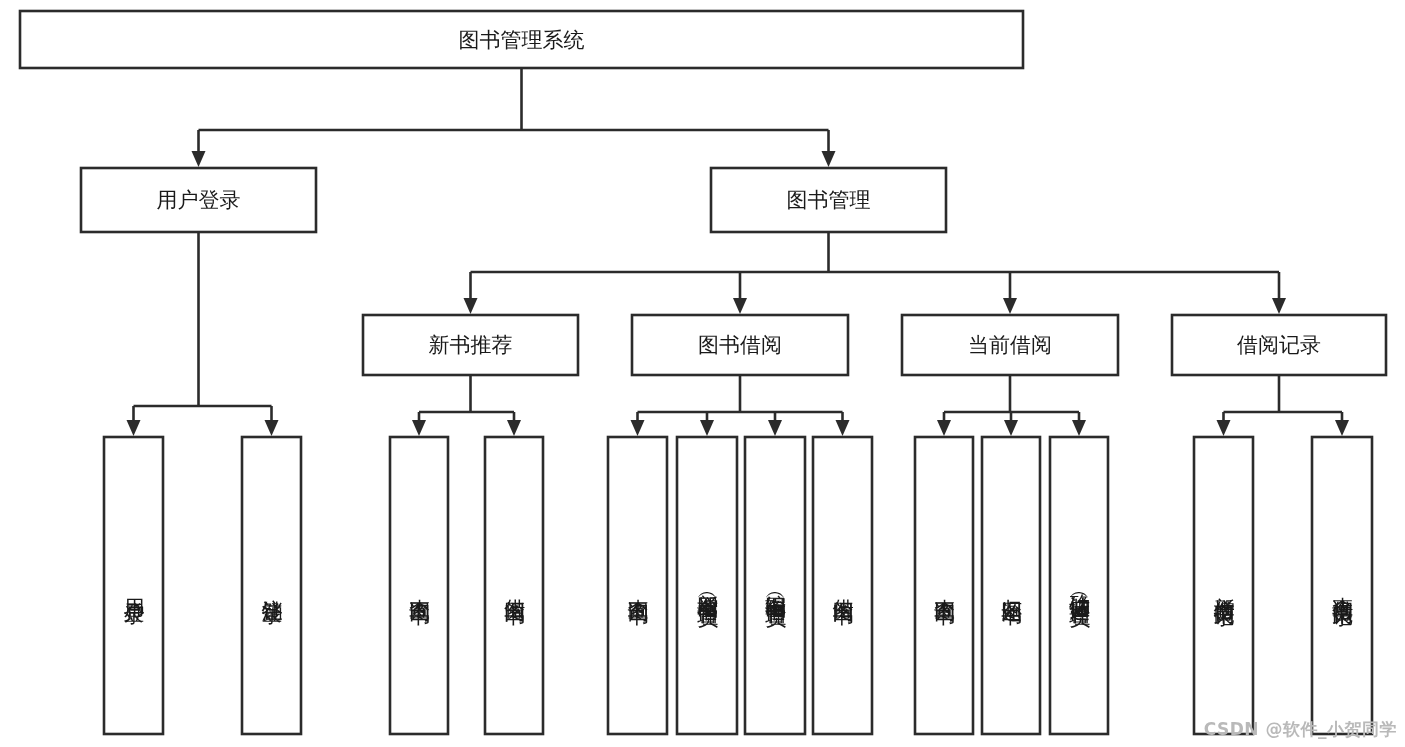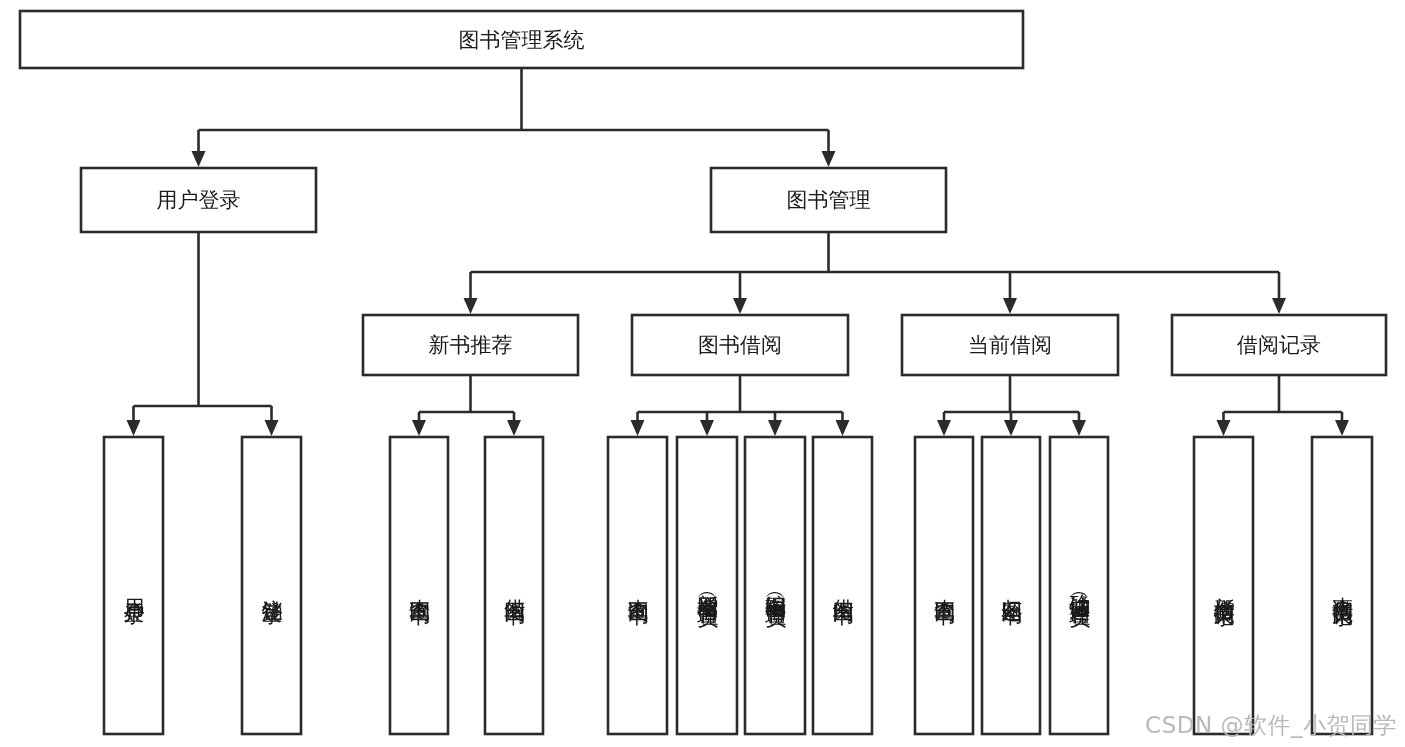--- a/index.html
+++ b/index.html
@@ -60,24 +60,25 @@
     letter-spacing: 2px;
     color: #1a1a1a;
     white-space: nowrap;
     pointer-events: none;
   }
   .watermark {
     position: absolute;
     right: 8px;
     bottom: 6px;
     font-family: "DejaVu Sans", "Liberation Sans", sans-serif;
-    font-size: 23px;
+    font-size: 17px;
     color: #b9b9b9;
     letter-spacing: 0.5px;
     white-space: nowrap;
+    font-weight: bold;
   }
 </style>
 </head>
 <body>
 
 <div id="diagram-root">
 
   <svg class="diagram-svg" viewBox="0 0 1405 747">
     <g id="connectors-layer">
         <polyline points="521.5,68 521.5,130" class="connector"></polyline>

